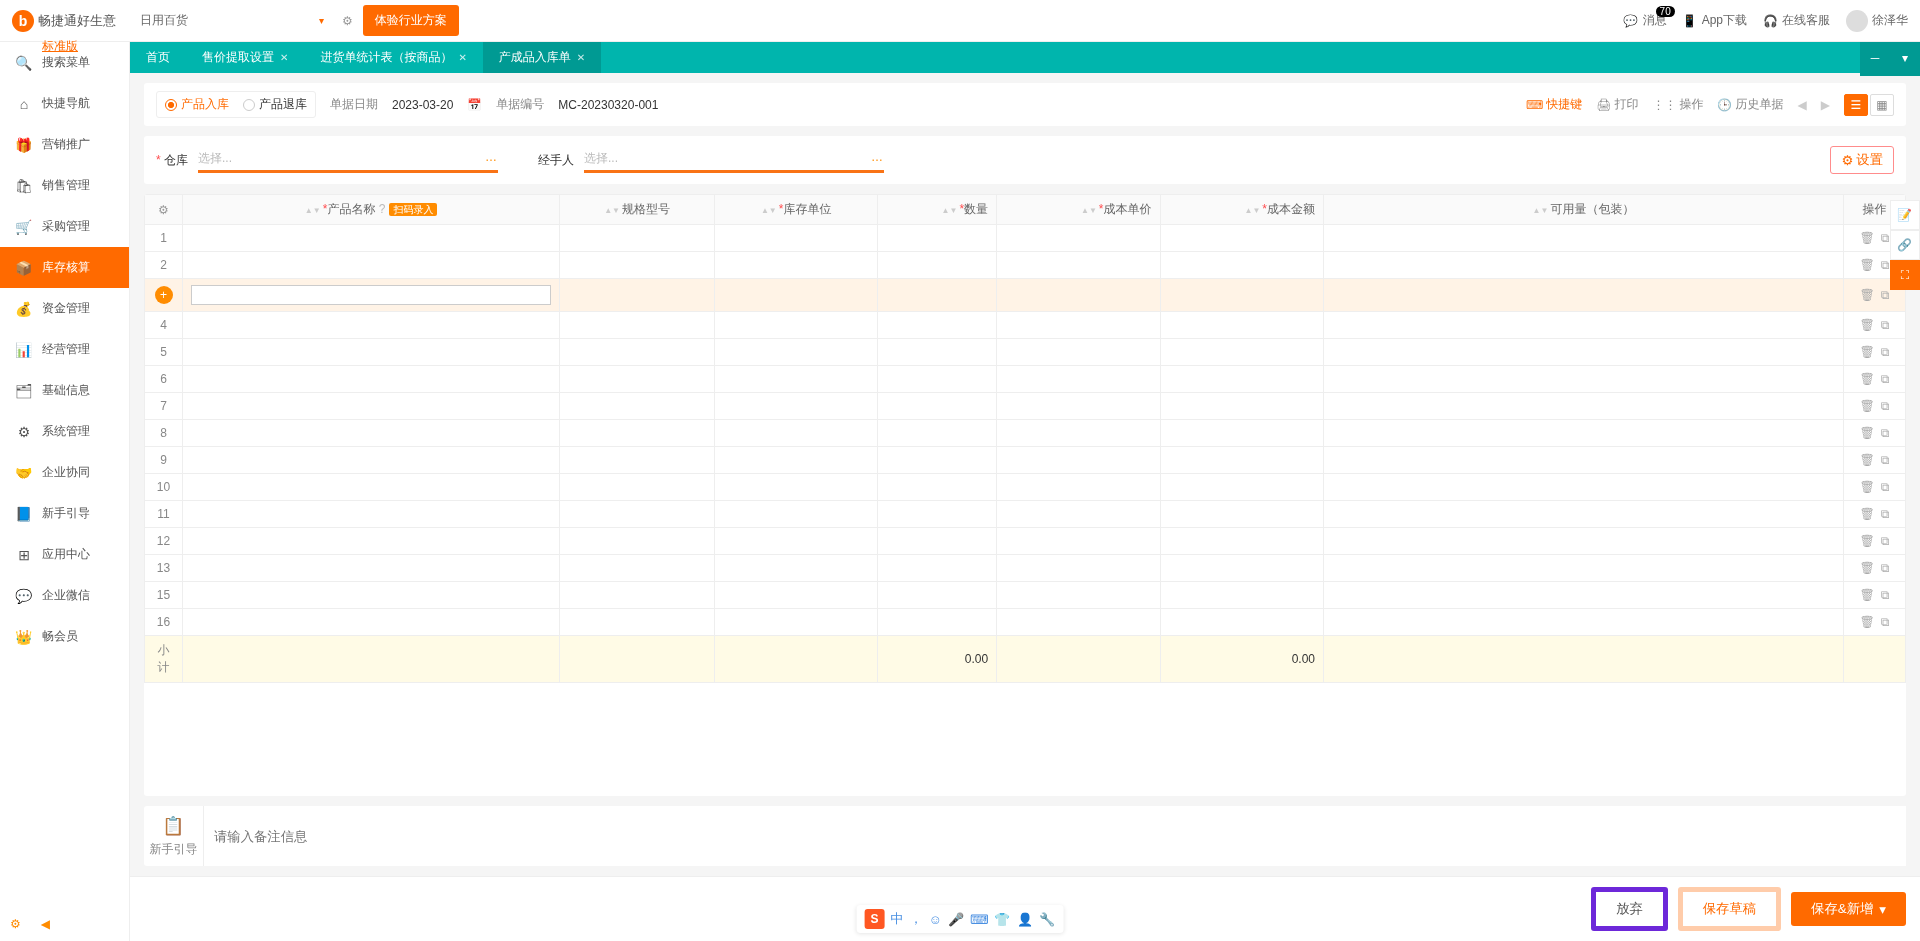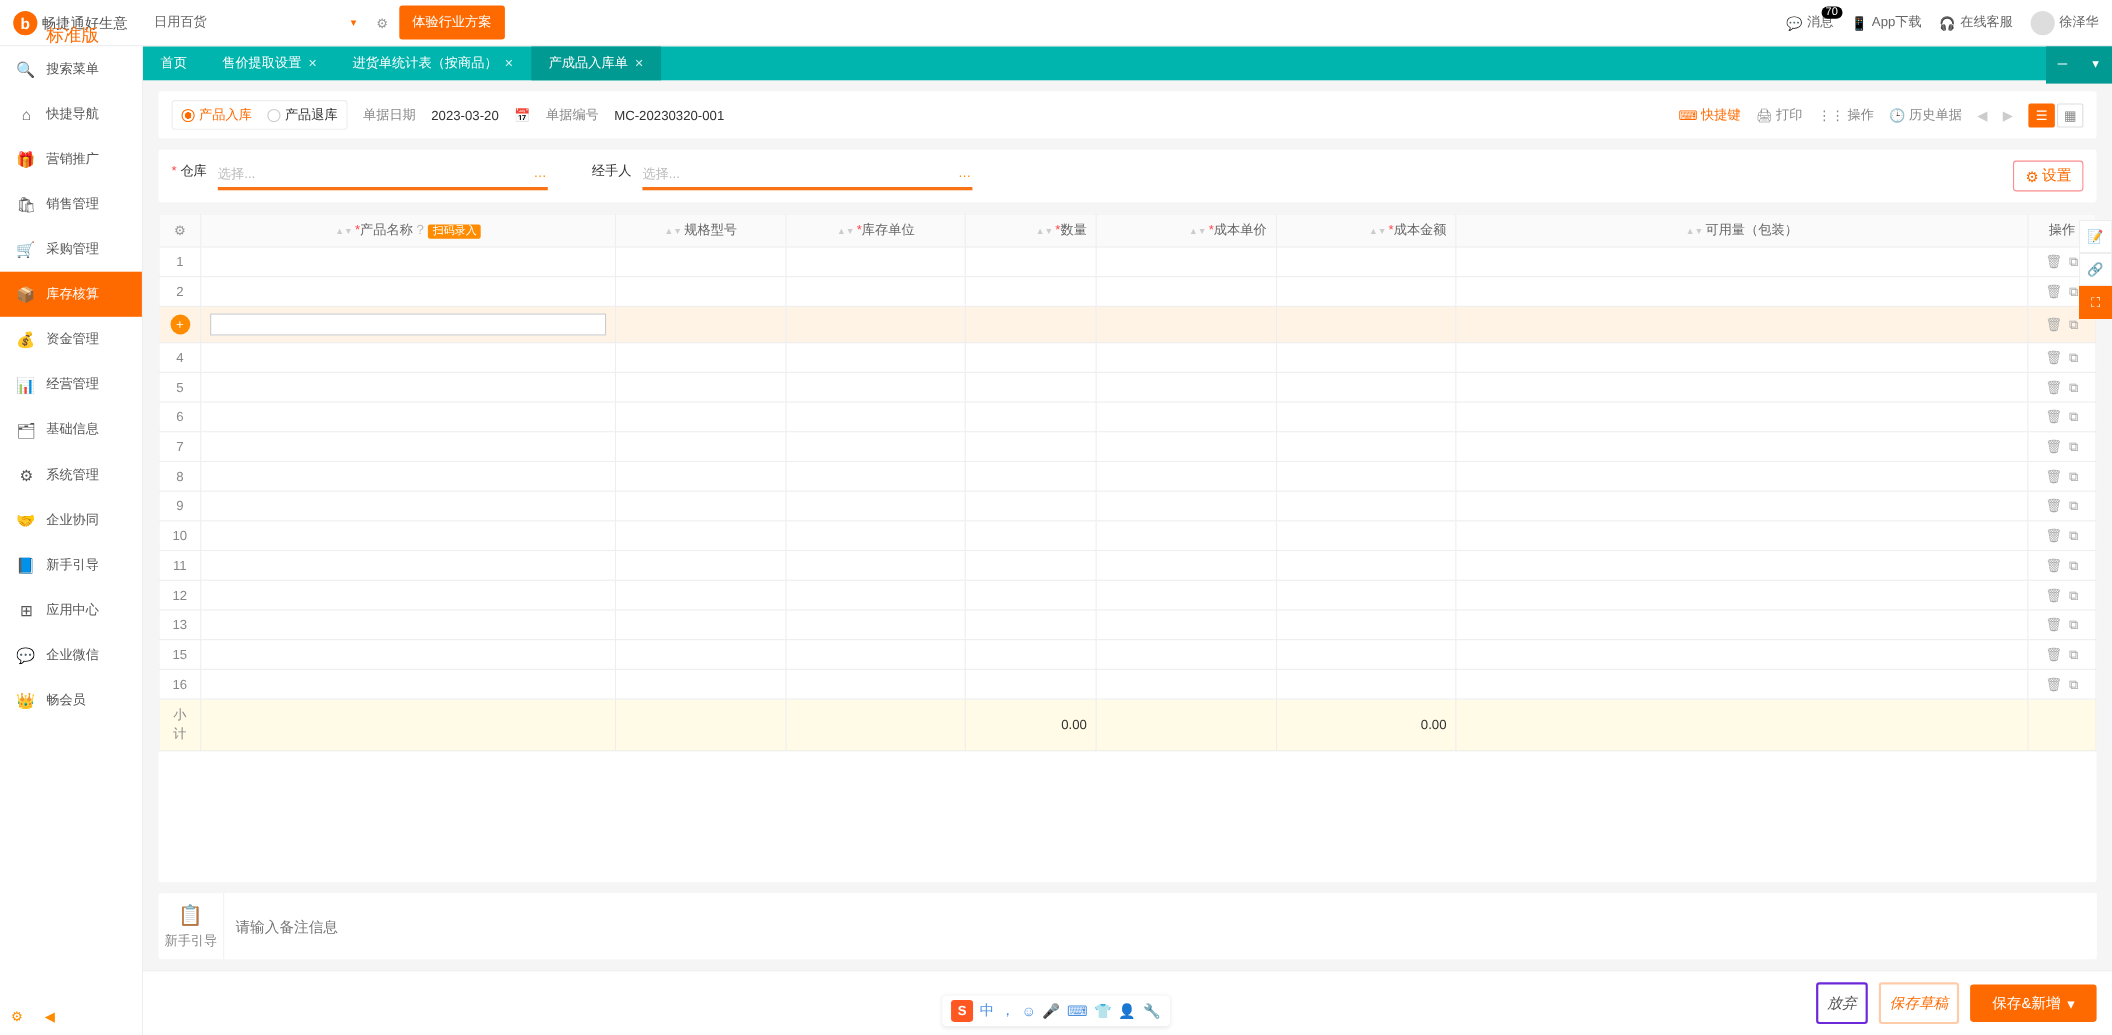--- a/index.html
+++ b/index.html
@@ -2,21 +2,21 @@
 <html><head>
 <meta charset="utf-8">
 <style>
 * { margin: 0; padding: 0; box-sizing: border-box; font-family: "Microsoft YaHei", Arial, sans-serif; }
 body { background: #f5f5f5; font-size: 12px; color: #333; overflow: hidden; }
 .app { display: flex; height: 100vh; flex-direction: column; }
 .header { height: 42px; background: #fff; display: flex; align-items: center; padding: 0 12px; border-bottom: 1px solid #eee; }
 .logo { display: flex; align-items: center; gap: 4px; width: 118px; }
 .logo-icon { width: 22px; height: 22px; background: #ff6a00; border-radius: 50%; color: #fff; display: flex; align-items: center; justify-content: center; font-weight: bold; font-size: 14px; }
 .logo-text { font-size: 13px; color: #555; }
-.logo-sub { font-size: 16px; color: #ff6a00; position: absolute; top: 12px; left: 30px; }
+.logo-sub { font-size: 12px; color: #ff6a00; position: absolute; top: 28px; left: 30px; text-decoration: underline; }
 .top-select { margin-left: 2px; width: 200px; height: 28px; border: none; display: flex; align-items: center; justify-content: space-between; padding: 0 8px; color: #666; }
 .chev { color: #ff6a00; font-size: 10px; }
 .gear { color: #999; margin: 0 10px; cursor: pointer; }
 .btn-orange { background: #ff6a00; color: #fff; border: none; padding: 7px 12px; border-radius: 3px; cursor: pointer; font-size: 12px; }
 .header-right { margin-left: auto; display: flex; align-items: center; gap: 16px; color: #666; }
 .hr-item { display: flex; align-items: center; gap: 4px; cursor: pointer; position: relative; }
 .badge { position: absolute; top: -6px; right: -8px; background: #000000; color: #fff; border-radius: 8px; font-size: 10px; padding: 0 4px; }
 .avatar { width: 22px; height: 22px; background: #ddd; border-radius: 50%; }
 .body { display: flex; flex: 1; overflow: hidden; }
 .sidebar { width: 130px; background: #fff; border-right: 1px solid #eee; display: flex; flex-direction: column; }
@@ -40,21 +40,21 @@
 .radio.checked { color: #ff6a00; }
 .field-label { color: #888; }
 .field-val { color: #333; }
 .toolbar-right { margin-left: auto; display: flex; align-items: center; gap: 14px; color: #888; }
 .tr-link { display: flex; align-items: center; gap: 3px; cursor: pointer; }
 .tr-link.orange { color: #ff6a00; }
 .view-toggle { display: flex; gap: 2px; }
 .vt-btn { width: 24px; height: 22px; border: 1px solid #ddd; display: flex; align-items: center; justify-content: center; cursor: pointer; border-radius: 2px; }
 .vt-btn.active { background: #ff6a00; color: #fff; border-color: #ff6a00; }
 .filter-row { background: #fff; border-radius: 3px; padding: 10px 12px; display: flex; align-items: center; gap: 40px; }
-.fld { display: flex; align-items: flex-start; gap: 10px; }
+.fld { display: flex; align-items: center; gap: 10px; }
 .req { color: #ff4d4f; }
 .sel-box { border-bottom: 3px solid #f97316; min-width: 300px; padding: 3px 0; color: #bbb; display: flex; justify-content: space-between; cursor: pointer; }
 .sel-box .more { color: #ff8c00; letter-spacing: 1px; }
 .btn-outline { border: 1px solid #ff8c8c; color: #ff6a00; background: #fff; padding: 4px 10px; border-radius: 3px; cursor: pointer; display: flex; align-items: center; gap: 3px; }
 .grid-wrap { background: #fff; border-radius: 3px; flex: 1; overflow: auto; }
 table { border-collapse: collapse; width: 100%; }
 th, td { border: 1px solid #eee; padding: 6px 8px; height: 26px; font-size: 12px; }
 th { background: #fafafa; color: #666; font-weight: normal; }
 th .sort { color: #ccc; font-size: 8px; display: inline-flex; flex-direction: column; line-height: 5px; margin-right: 2px; }
 .row-num { width: 38px; text-align: center; color: #888; }
@@ -64,21 +64,21 @@
 .add-btn { width: 18px; height: 18px; background: #ff8c00; color: #fff; border-radius: 50%; display: inline-flex; align-items: center; justify-content: center; cursor: pointer; }
 .scan-chip { background: #ff8c00; color: #fff; font-size: 10px; padding: 1px 4px; border-radius: 2px; margin-left: 4px; }
 .action-cell { width: 62px; text-align: center; }
 .action-cell span { color: #aaa; margin: 0 3px; cursor: pointer; }
 .num-right { text-align: right; }
 .notes { background: #fff; border-radius: 3px; display: flex; min-height: 60px; }
 .notes-left { width: 60px; display: flex; flex-direction: column; align-items: center; justify-content: center; gap: 4px; color: #888; border-right: 1px solid #eee; }
 .notes-icon { color: #00b5ad; font-size: 18px; }
 .notes-input { flex: 1; border: none; padding: 10px; color: #bbb; outline: none; }
 .footer { background: #fff; border-top: 1px solid #eee; padding: 10px 14px; display: flex; align-items: center; gap: 10px; justify-content: flex-end; }
-.btn-plain { background: #fff; border: 2px solid #6d28d9; padding: 8px 8px; border-radius: 3px; cursor: pointer; color: #555; font-style: italic; }
+.btn-plain { background: #fff; border: 5px solid #6d28d9; padding: 8px 20px; border-radius: 3px; cursor: pointer; color: #555; }
 .btn-plain.orange-text { color: #ff6a00; border-color: #ffccaa; }
 .btn-primary { background: #ff6a00; color: #fff; border: none; padding: 8px 20px; border-radius: 3px; cursor: pointer; display: flex; align-items: center; gap: 6px; }
 .ime-bar { position: fixed; bottom: 8px; left: 50%; transform: translateX(-50%); display: flex; gap: 6px; align-items: center; background: #fff; padding: 4px 8px; border-radius: 4px; box-shadow: 0 1px 4px rgba(0,0,0,.1); }
 .ime-s { background: #ff5722; color: #fff; width: 20px; height: 20px; border-radius: 3px; display: flex; align-items: center; justify-content: center; font-weight: bold; }
 .ime-icon { color: #4a90e2; font-size: 13px; }
 .right-rail { position: fixed; right: 0; top: 200px; display: flex; flex-direction: column; }
 .rail-btn { width: 30px; height: 30px; background: #fff; border: 1px solid #eee; display: flex; align-items: center; justify-content: center; color: #999; cursor: pointer; }
 .rail-btn.active { background: #ff6a00; color: #fff; border-color: #ff6a00; }
 .cell-input{ width:100%; height:20px; border:1px solid #ccc; outline:none; padding:0 3px; }
 </style>

